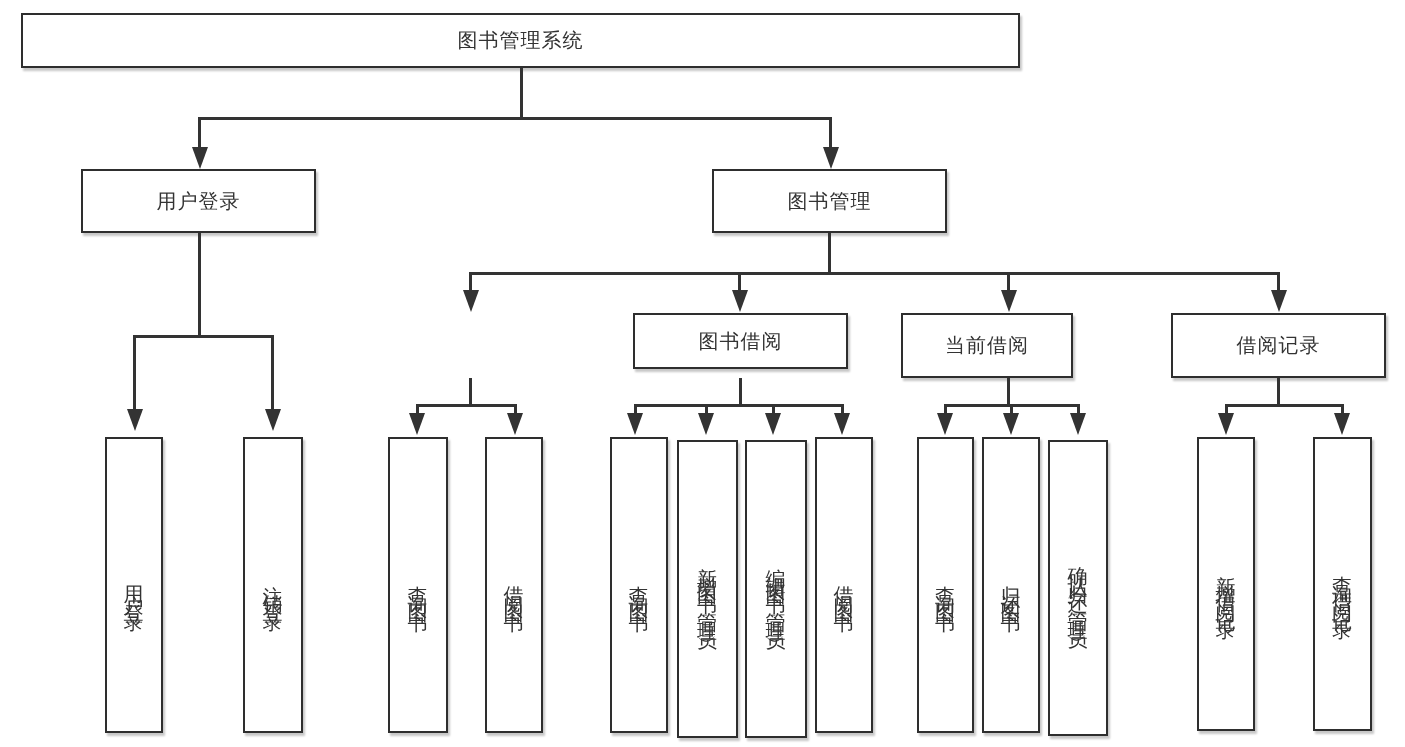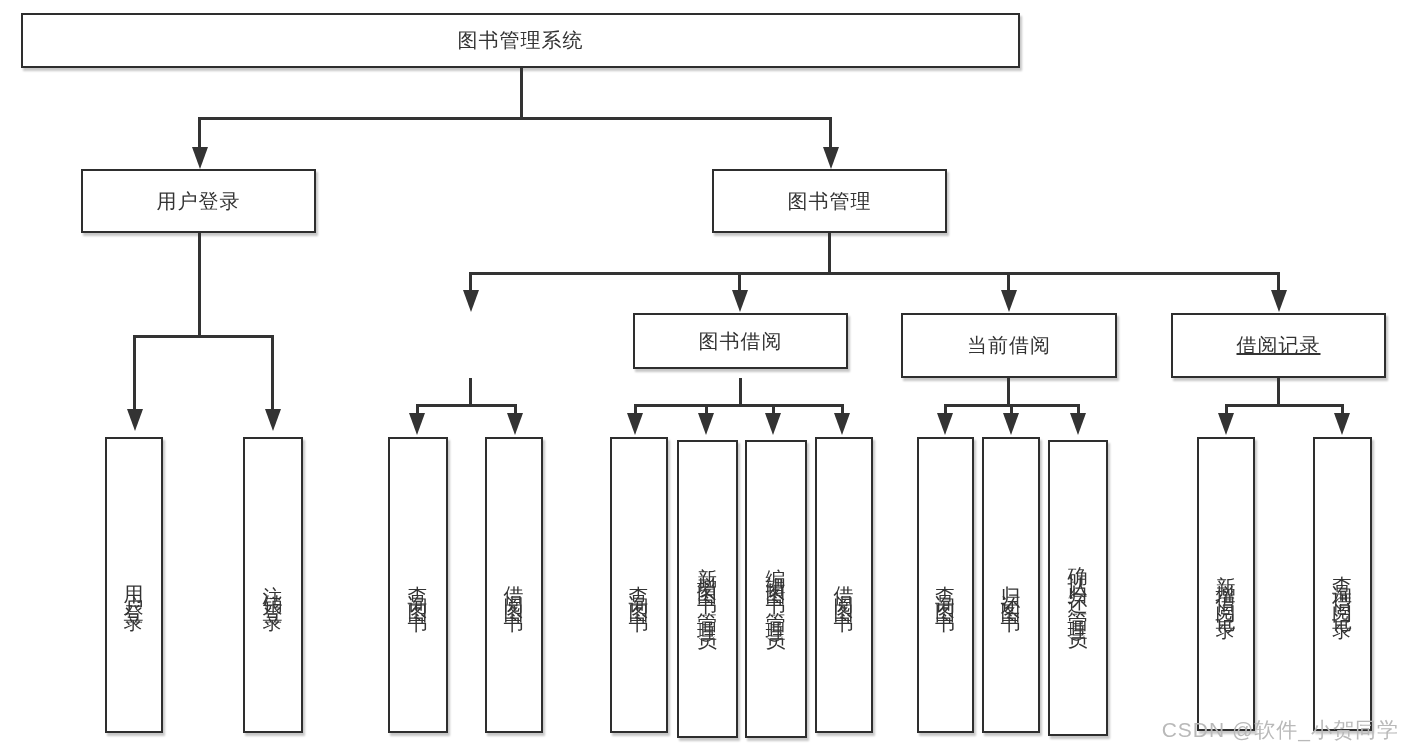--- a/index.html
+++ b/index.html
@@ -49,22 +49,22 @@
 <body>
 
 <div class="canvas">
 
   <div class="box hbox" style="left:21px;top:13px;width:999px;height:55px;">图书管理系统</div>
 
   <div class="box hbox" style="left:81px;top:169px;width:235px;height:64px;">用户登录</div>
   <div class="box hbox" style="left:712px;top:169px;width:235px;height:64px;">图书管理</div>
 
   <div class="box hbox" style="left:633px;top:313px;width:215px;height:56px;">图书借阅</div>
-  <div class="box hbox" style="left:901px;top:313px;width:216px;height:65px;">当前借阅</div>
-  <div class="box hbox" style="left:1171px;top:313px;width:215px;height:65px;text-decoration:underline;">借阅记录</div>
+  <div class="box hbox" style="left:901px;top:313px;width:172px;height:65px;">当前借阅</div>
+  <div class="box hbox" style="left:1171px;top:313px;width:215px;height:65px;">借阅记录</div>
 
   <div class="box vbox" style="left:105px;top:437px;width:58px;height:296px;">用户登录</div>
   <div class="box vbox" style="left:243px;top:437px;width:60px;height:296px;">注销登录</div>
 
   <div class="box vbox" style="left:388px;top:437px;width:60px;height:296px;">查询图书</div>
   <div class="box vbox" style="left:485px;top:437px;width:58px;height:296px;">借阅图书</div>
 
   <div class="box vbox" style="left:610px;top:437px;width:58px;height:296px;">查询图书</div>
   <div class="box vbox" style="left:677px;top:440px;width:61px;height:298px;">新增图书（管理员）</div>
   <div class="box vbox" style="left:745px;top:440px;width:62px;height:298px;">编辑图书（管理员）</div>
@@ -129,15 +129,14 @@
   <div class="vline" style="left:1077px;top:404px;height:11px;"></div>
   <div class="arrow" style="left:1070px;top:413px;"></div>
 
   <div class="vline" style="left:1277px;top:378px;height:29px;"></div>
   <div class="hline" style="left:1225px;top:404px;width:119px;"></div>
   <div class="vline" style="left:1225px;top:404px;height:11px;"></div>
   <div class="arrow" style="left:1218px;top:413px;"></div>
   <div class="vline" style="left:1341px;top:404px;height:11px;"></div>
   <div class="arrow" style="left:1334px;top:413px;"></div>
 
-  <div class="watermark">CSDN @软件_小贺同学</div>
 
 </div>
 
 </body></html>

